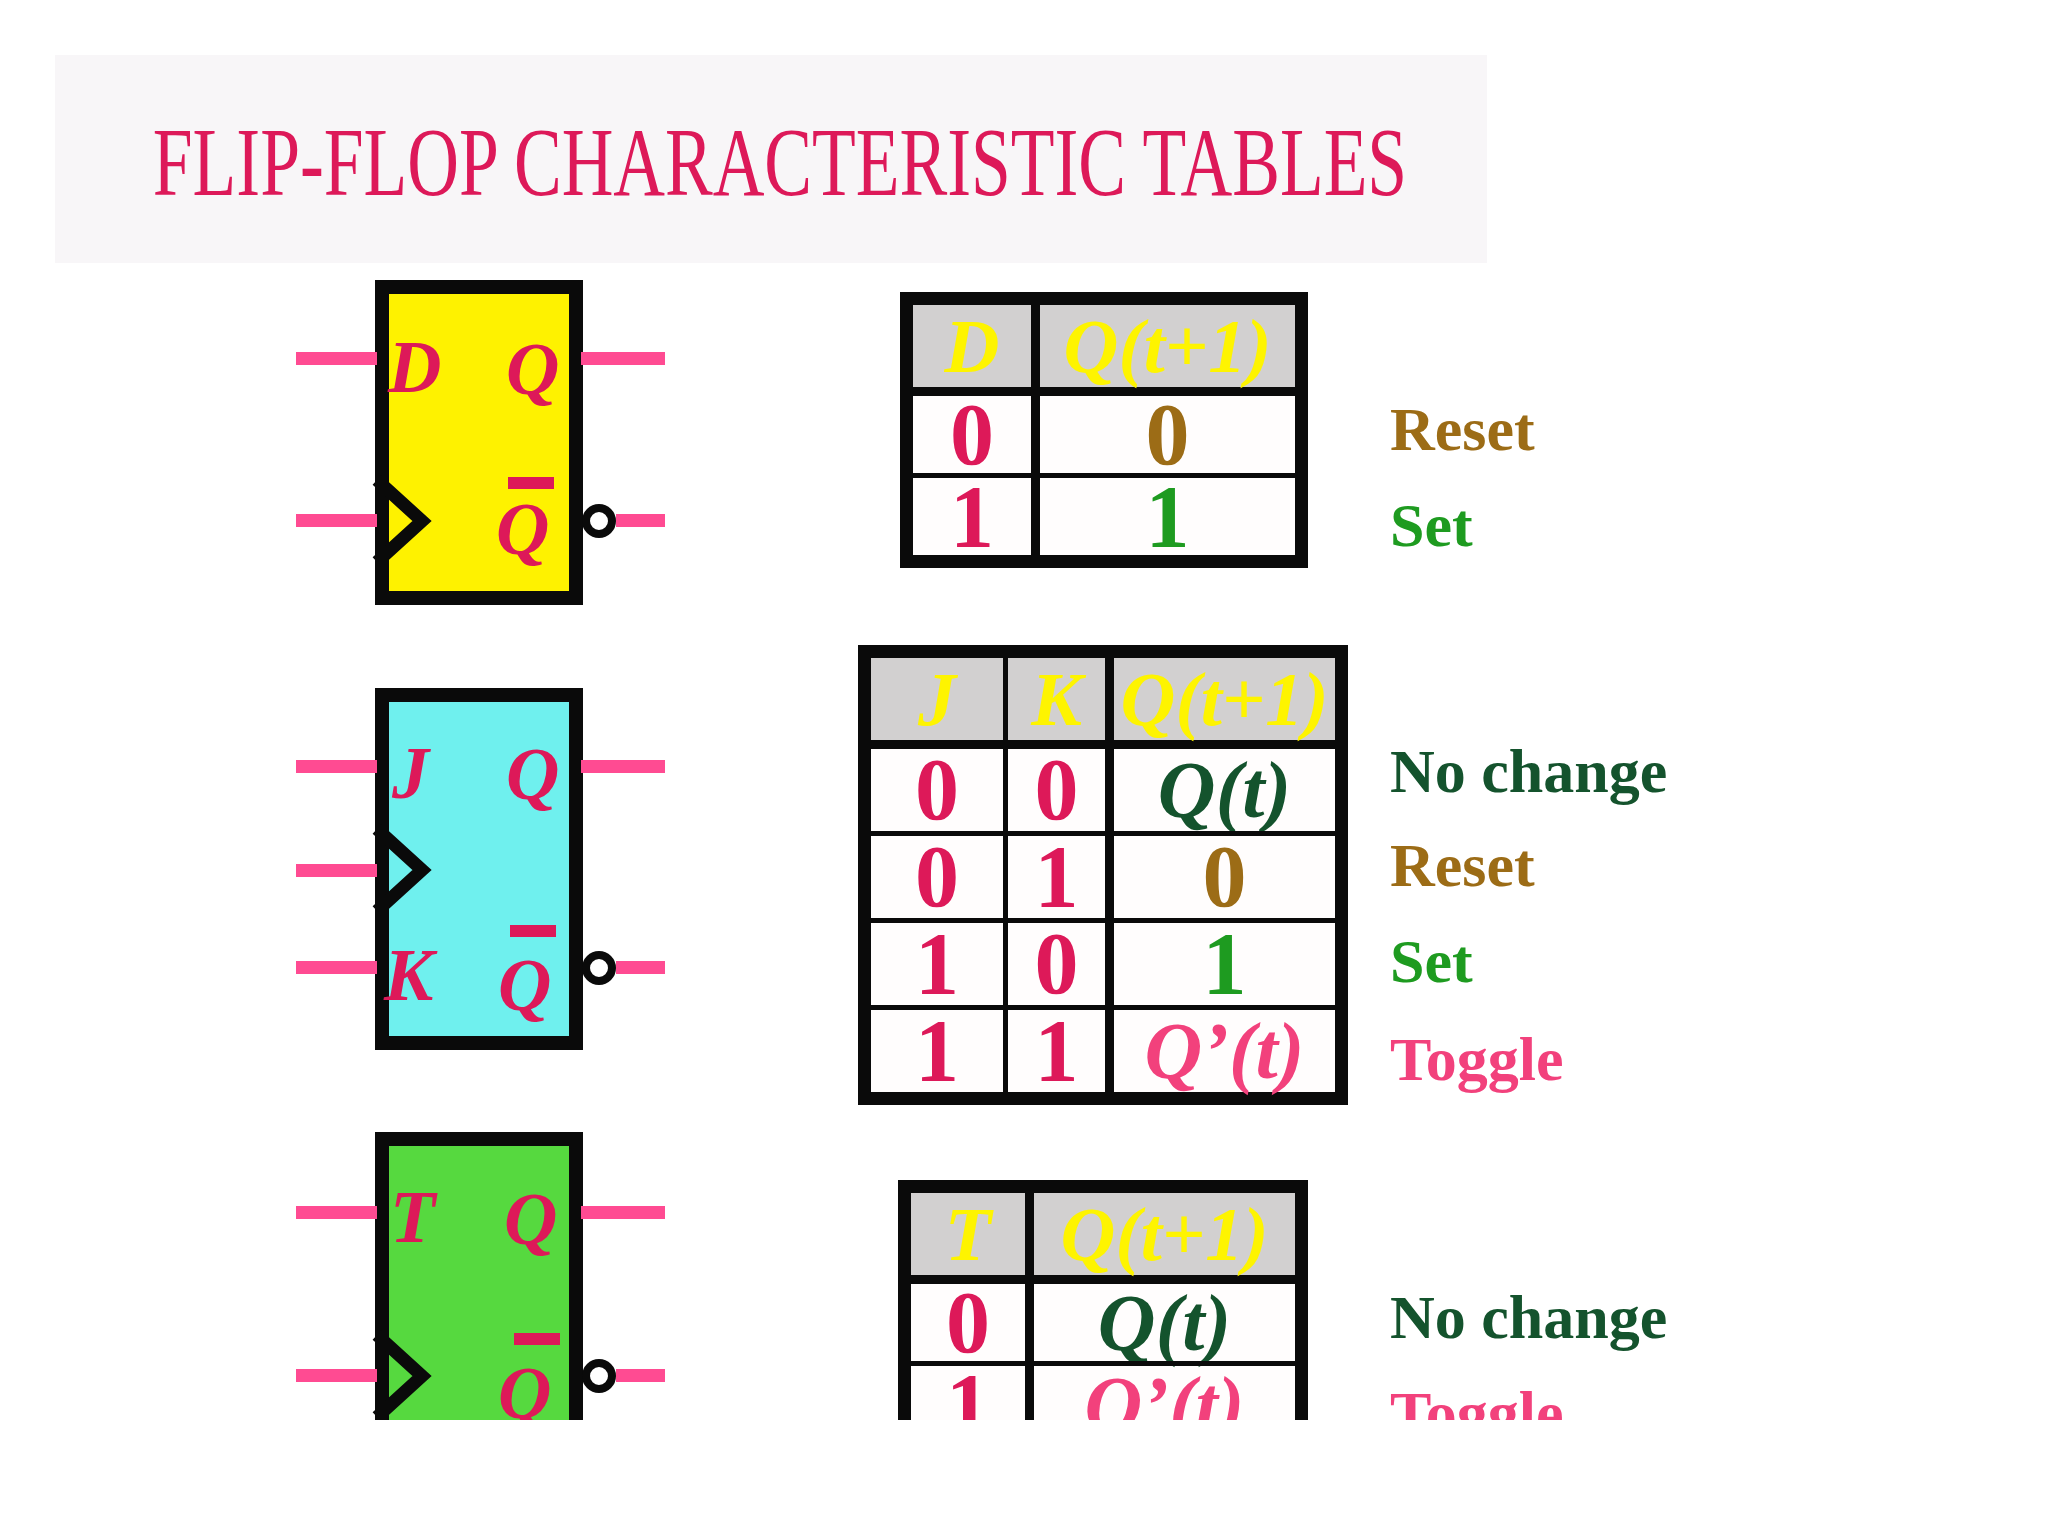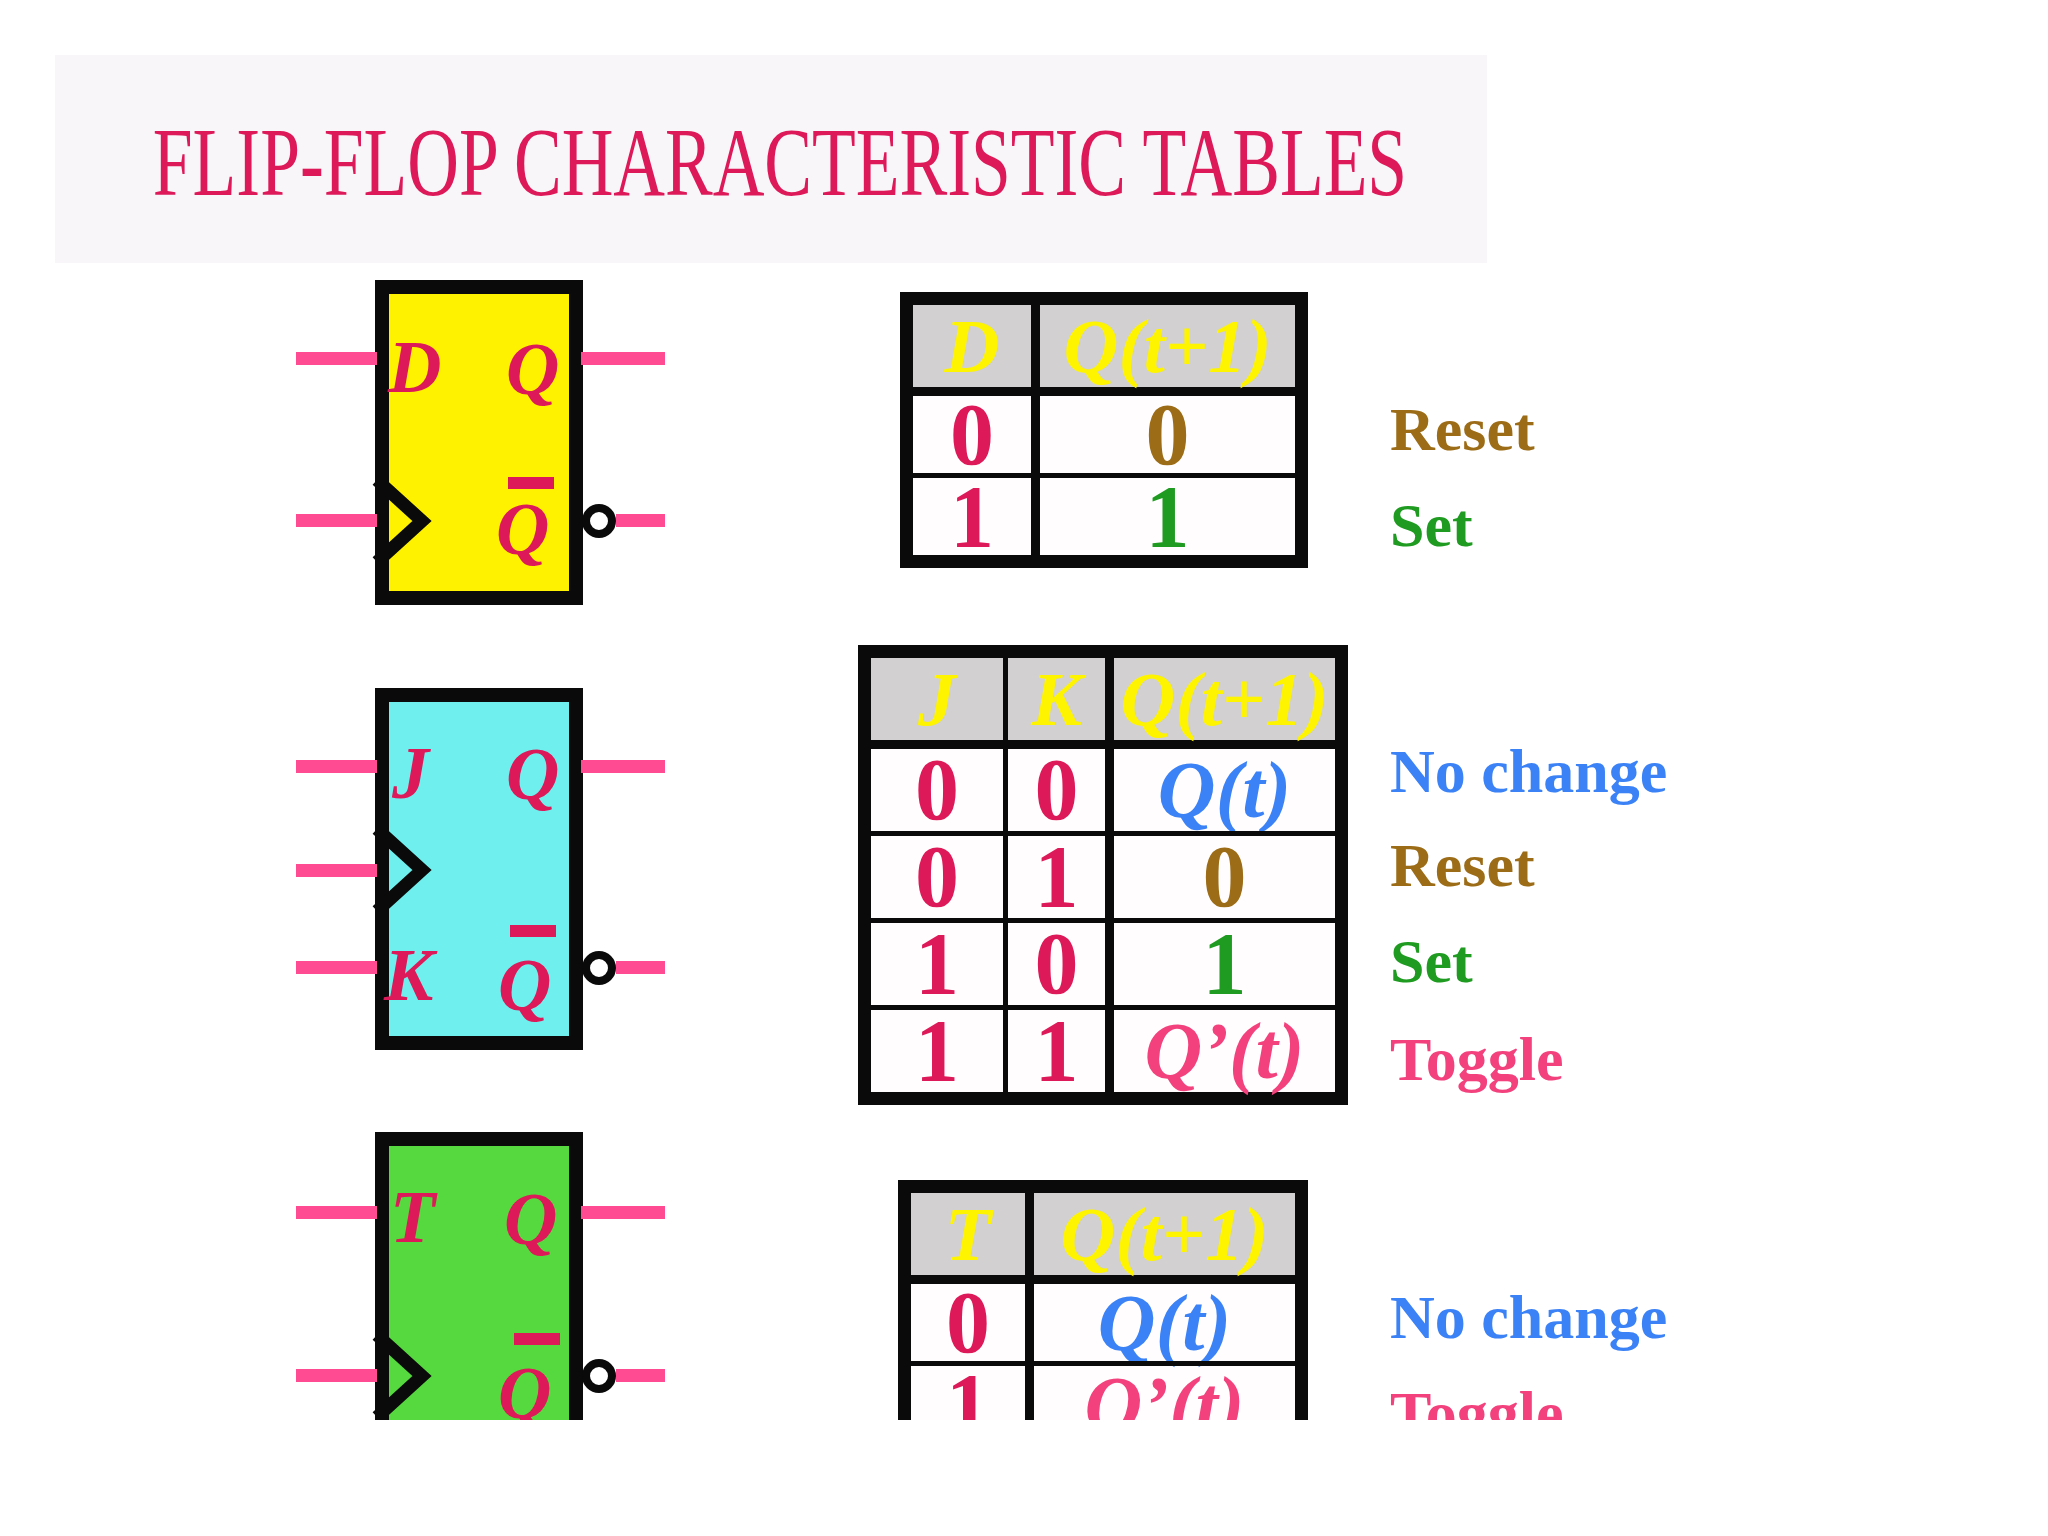--- a/index.html
+++ b/index.html
@@ -38,21 +38,21 @@
   .td { display:flex; align-items:center; justify-content:center; min-width:0; }
   .td.sep { border-right:9px solid #0a0a0a; }
   .td.septhin { border-right:5px solid #0a0a0a; }
 
   .hd  { font-size:76px; font-weight:700; font-style:italic; color:#FEF400; line-height:1; }
   .num { font-size:88px; font-weight:700; line-height:1; }
   .fn  { font-size:80px; font-weight:700; font-style:italic; line-height:1; }
   .c-in    { color:#DD1959; }
   .c-brown { color:#9C6C16; }
   .c-green { color:#1E9B20; }
-  .c-black { color:#3b82f6; }
+  .c-black { color:#14532d; }
   .c-pink  { color:#F2417C; }
 
   .anno { position:absolute; left:1390px; font-size:62px; line-height:62px; font-weight:700; white-space:nowrap; }
 
   .page {
     position:absolute; left:1816px; top:1444px; font-family:Liberation Mono, monospace;
     font-size:37px; color:#7A7B7E; white-space:nowrap;
   }
   .next-arrow { position:absolute; left:1900px; top:1488px; }
 </style>

